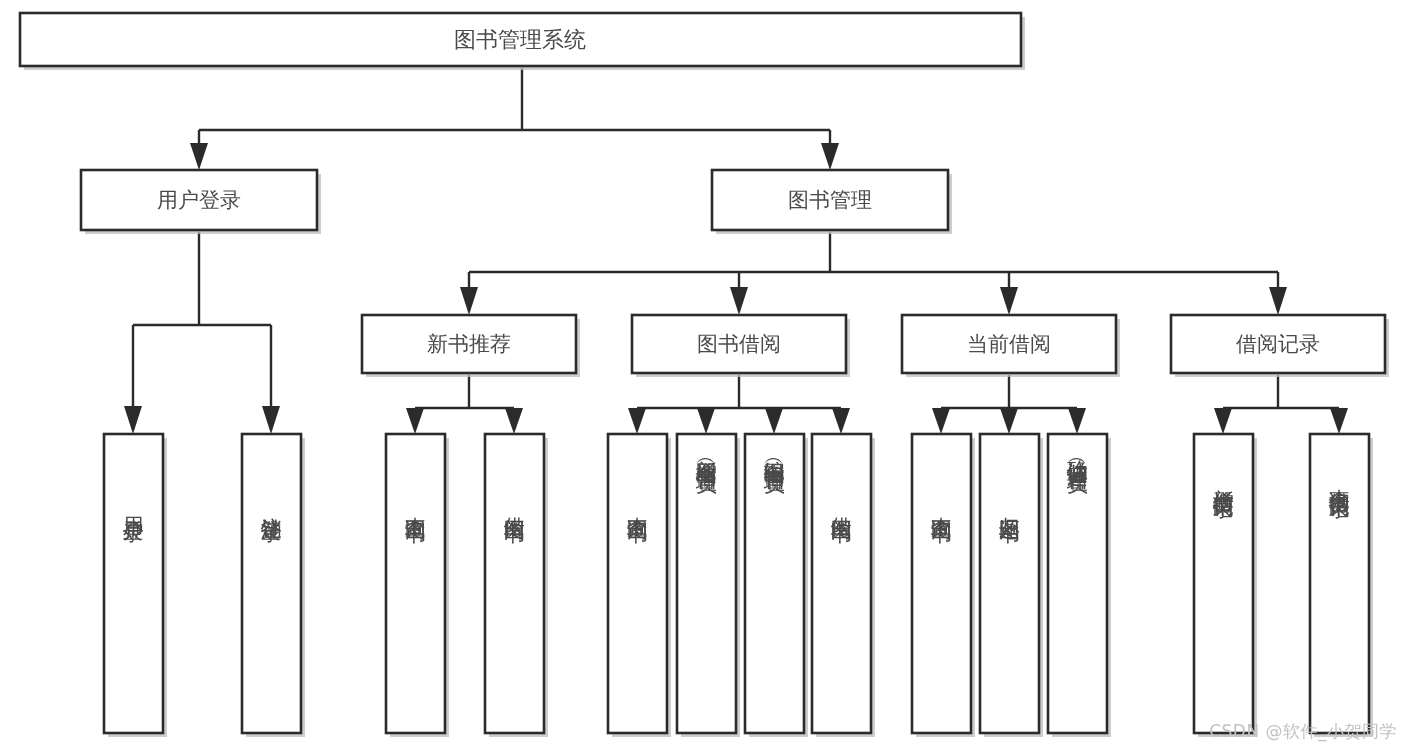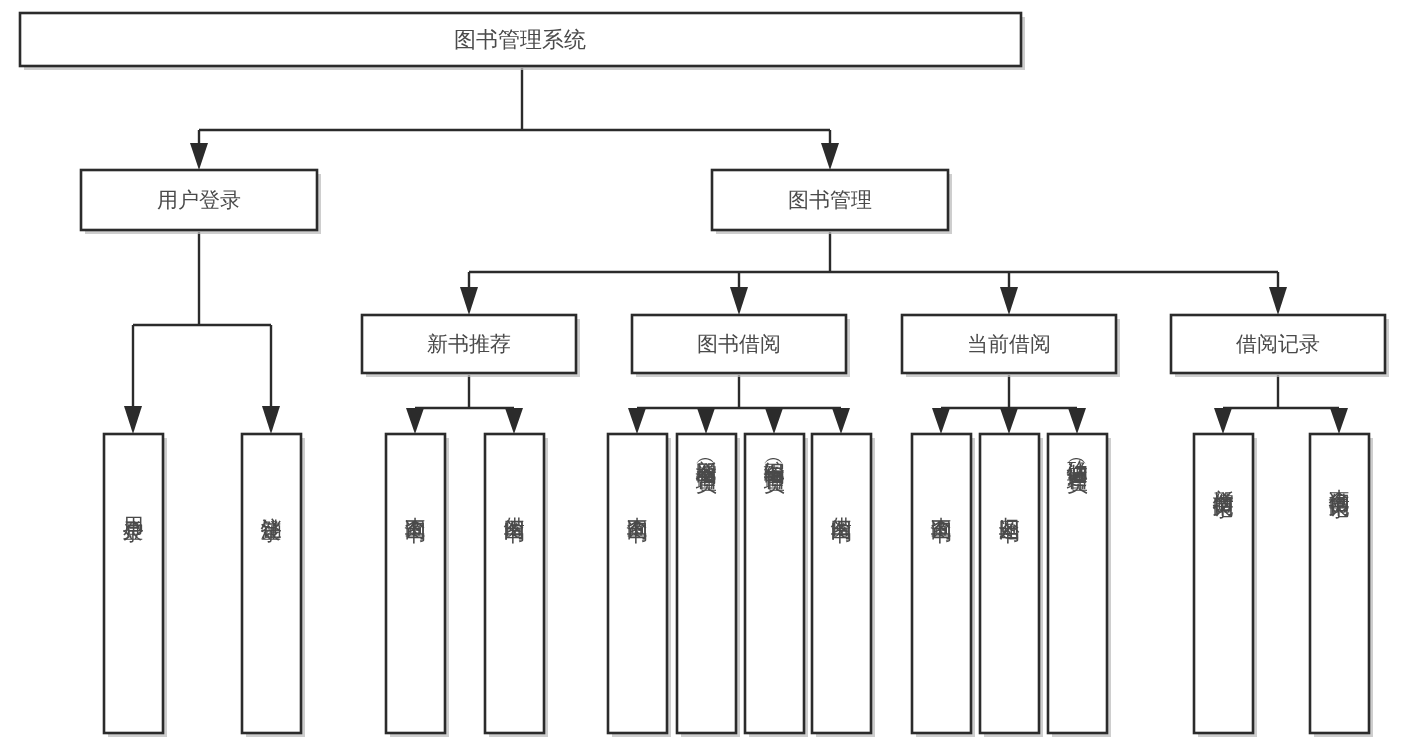--- a/index.html
+++ b/index.html
@@ -287,14 +287,15 @@
   <div class="leaf-label" style="left:774px; top:443px;">编辑图书（管理员）</div>
   <div class="leaf-label" style="left:841px; top:500px;">借阅图书</div>
 
   <div class="leaf-label" style="left:941px; top:500px;">查询图书</div>
   <div class="leaf-label" style="left:1009px; top:500px;">归还图书</div>
   <div class="leaf-label" style="left:1077px; top:443px;">确认归还（管理员）</div>
 
   <div class="leaf-label" style="left:1223px; top:472px;">新增借阅记录</div>
   <div class="leaf-label" style="left:1339px; top:472px;">查询借阅记录</div>
 
+  <div class="watermark">CSDN @软件_小贺同学</div>
 
 </div>
 
 </body></html>

